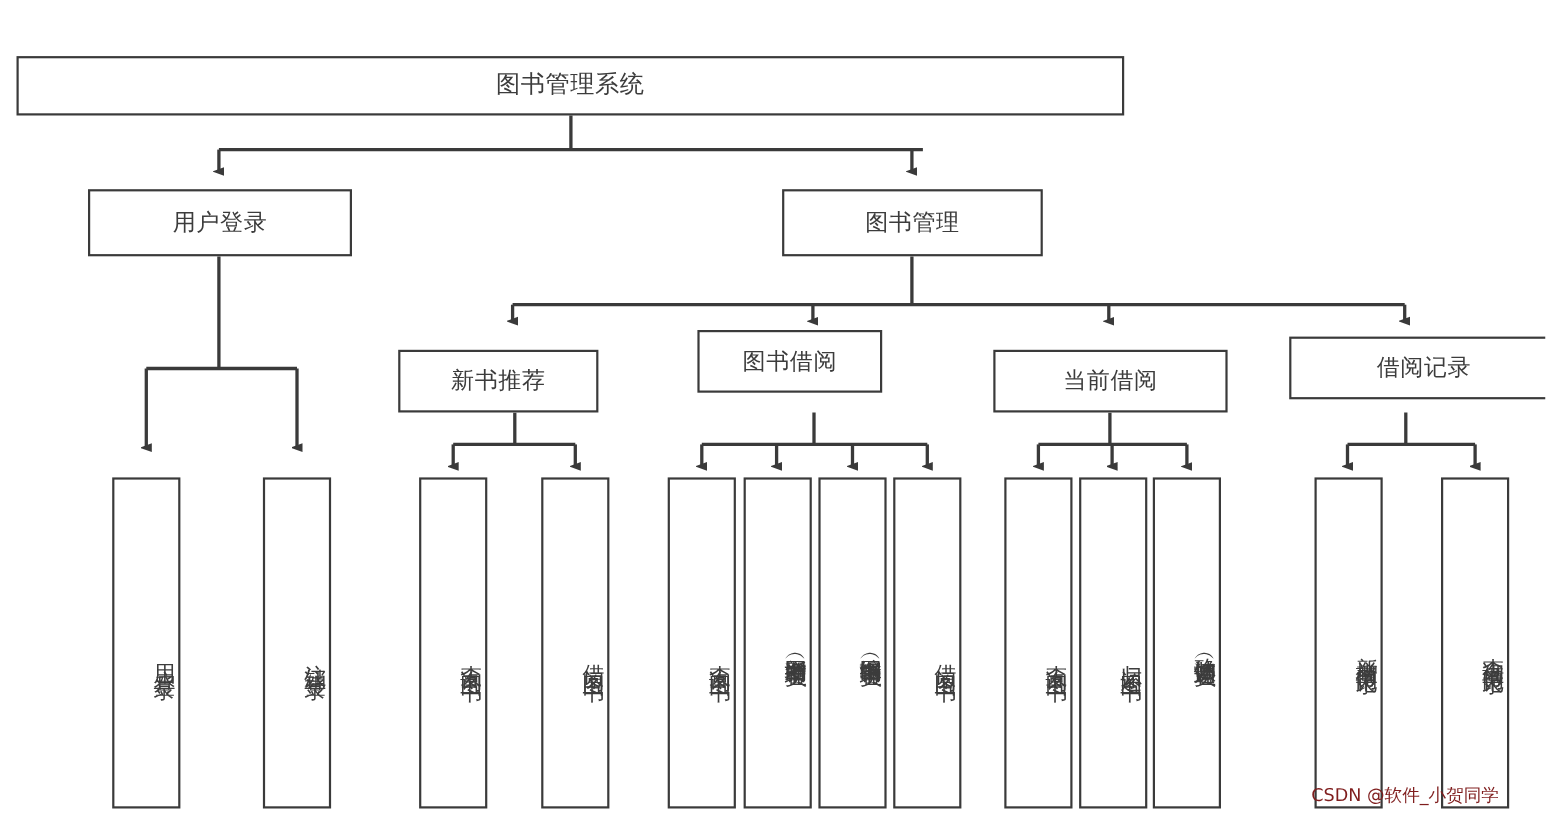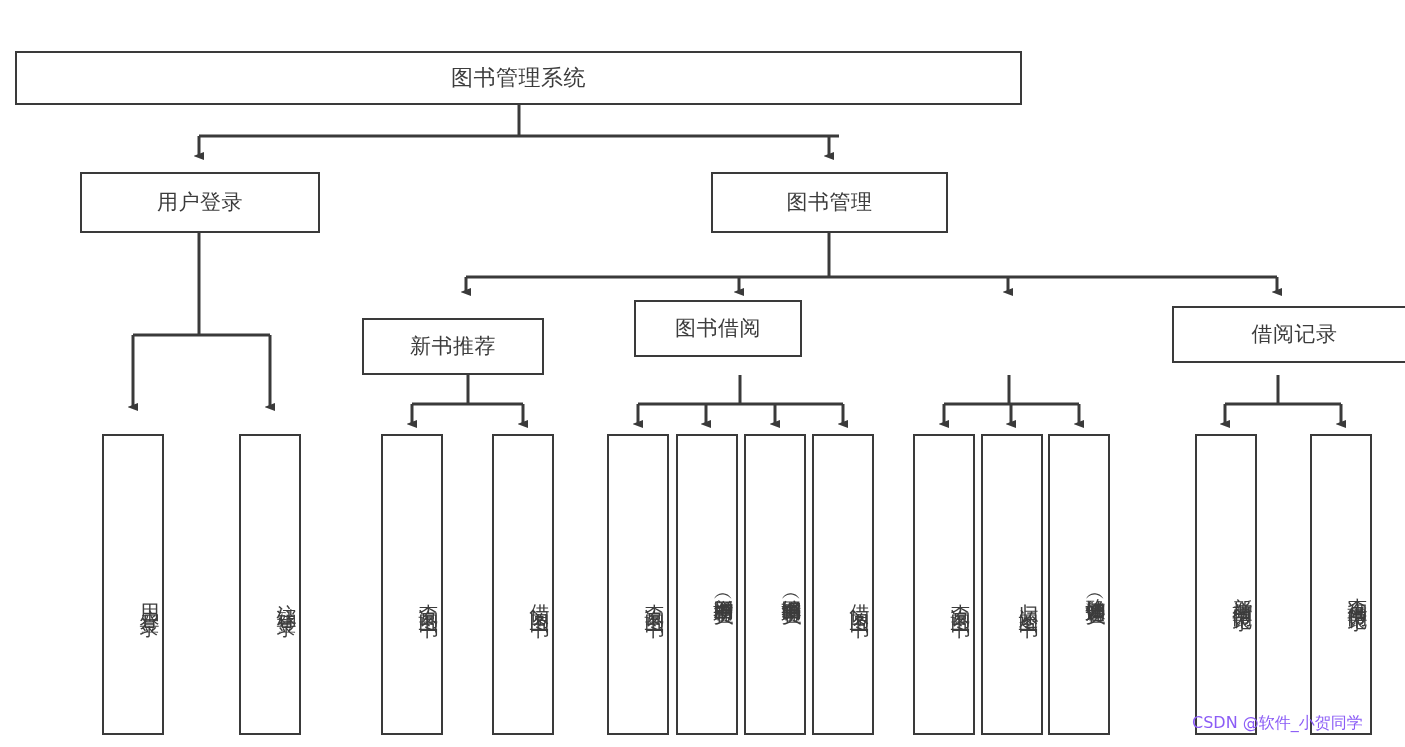--- a/index.html
+++ b/index.html
@@ -57,21 +57,21 @@
   }
   .node.vert.taller {
     padding-top: 6px;
     letter-spacing: 1px;
   }
   .watermark {
     position: absolute;
     left: 1192px;
     top: 713px;
     font-size: 16px;
-    color: #8b5cf6;
+    color: #7f1d1d;
     white-space: nowrap;
     z-index: 5;
   }
 </style>
 </head>
 <body>
 
 <div id="canvas">
 
   <svg class="connectors" viewBox="0 0 1405 747">
@@ -134,20 +134,23 @@
   <div class="node" style="left:711px; top:172px; width:237px; height:61px;text-align:right;">
     <span>图书管理</span>
   </div>
 
   <div class="node" style="left:362px; top:318px; width:182px; height:57px;">
     <span>新书推荐</span>
   </div>
   <div class="node" style="left:634px; top:300px; width:168px; height:57px;">
     <span>图书借阅</span>
   </div>
+  <div class="node" style="left:903px; top:318px; width:213px; height:57px;">
+    <span>当前借阅</span>
+  </div>
   <div class="node" style="left:1172px; top:306px; width:245px; height:57px;">
     <span>借阅记录</span>
   </div>
 
   <div class="node vert" style="left:102px; top:434px; width:62px; height:301px;">
     <span>用户登录</span>
   </div>
   <div class="node vert" style="left:239px; top:434px; width:62px; height:301px;">
     <span>注销登录</span>
   </div>

